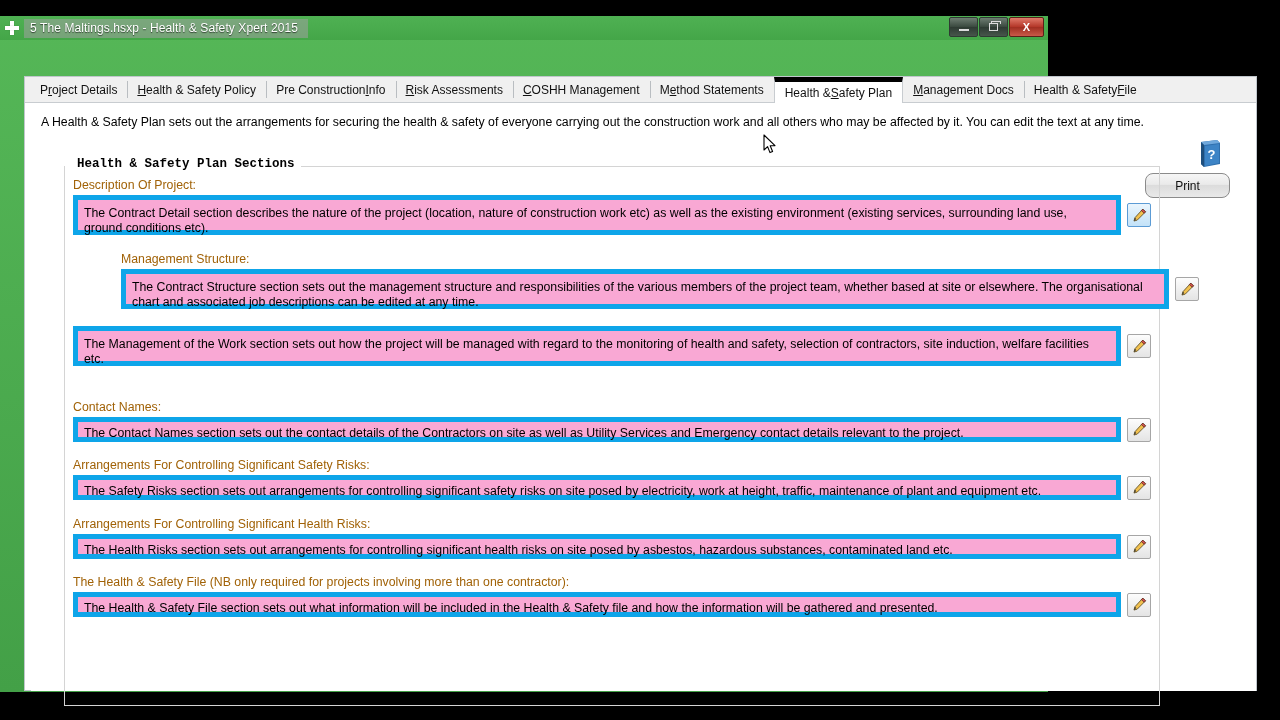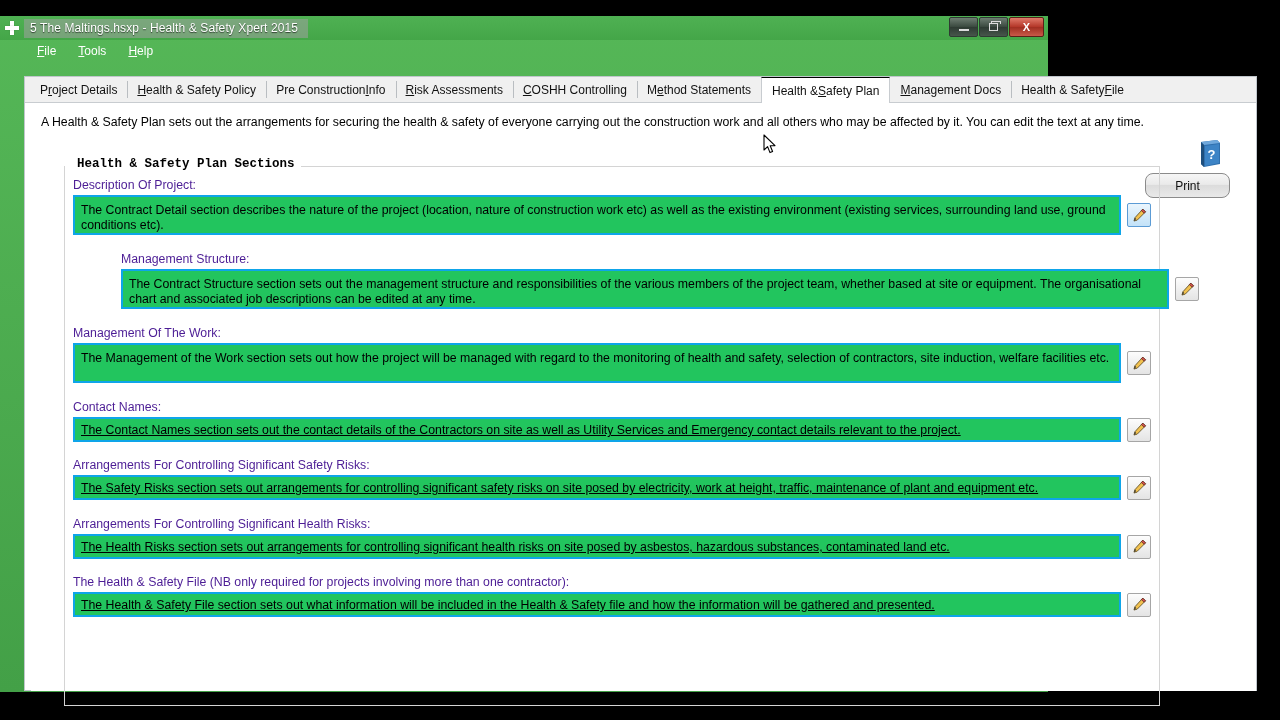--- a/index.html
+++ b/index.html
@@ -145,21 +145,21 @@
     content: "";
     position: absolute;
     left: 0; top: 4px;
     width: 1px; height: 17px;
     background: #b9bdc1;
   }
   .tab.active {
     background: #ffffff;
     border-left: 1px solid #c8ccd0;
     border-right: 1px solid #c8ccd0;
-    border-top: 1px solid #000000;
+    border-top: 5px solid #000000;
     height: 26px;
     margin-bottom: -1px;
     z-index: 3;
   }
   .tab.active::before { display: none; }
   .tab.active + .tab::before { display: none; }
   .tab .ak { text-decoration: underline; }
 
   
   #page {
@@ -224,41 +224,41 @@
     left: 215px;
   }
 
   .section {
     position: absolute;
     left: 8px;
     width: 1080px;
   }
   .section-label {
     font-size: 12.3px;
-    color: #4c1d95;
+    color: #a16207;
     margin-bottom: 3px;
     white-space: nowrap;
   }
   .section-row {
     display: flex;
     align-items: flex-start;
     gap: 0;
   }
   .section-box {
     flex: 0 0 auto;
     width: 1048px;
-    background: #22c55e;
-    border: 2px solid #0ea5e9;
+    background: #f9a8d4;
+    border: 5px solid #0ea5e9;
     font-size: 12.3px;
     color: #000000;
     line-height: 15px;
     padding: 6px 8px 6px 6px;
   }
   .section-box.two-line { height: 40px; }
-  .section-box.one-line { height: 25px; padding-top: 4px; text-decoration: underline; }
+  .section-box.one-line { height: 25px; padding-top: 4px; }
 
   .edit-btn {
     flex: 0 0 auto;
     margin-left: 6px;
     width: 24px; height: 24px;
     border: 1px solid #a6a6a6;
     border-radius: 2px;
     background: linear-gradient(to bottom, #fdfdfd 0%, #f0f0f0 50%, #e4e4e4 100%);
     display: flex; align-items: center; justify-content: center;
     align-self: center;
@@ -298,31 +298,20 @@
         </div>
         <div class="win-btn">
           <span class="glyph-max"></span>
         </div>
         <div class="win-btn close">
           <span>X</span>
         </div>
       </div>
     </div>
 
-    <div id="menubar">
-      <div class="menu-item">
-        <span class="ak">F</span><span>ile</span>
-      </div>
-      <div class="menu-item">
-        <span class="ak">T</span><span>ools</span>
-      </div>
-      <div class="menu-item">
-        <span class="ak">H</span><span>elp</span>
-      </div>
-    </div>
 
     <div id="client">
 
       <div id="tabstrip">
         <div class="tab">
           <span>P</span>
             <span class="ak">r</span>
             <span>oject Details</span>
         </div>
         <div class="tab">
@@ -336,21 +325,21 @@
             <span>nfo</span>
         </div>
         <div class="tab">
           <span></span>
             <span class="ak">R</span>
             <span>isk Assessments</span>
         </div>
         <div class="tab">
           <span></span>
             <span class="ak">C</span>
-            <span>OSHH Controlling</span>
+            <span>OSHH Management</span>
         </div>
         <div class="tab">
           <span>M</span>
             <span class="ak">e</span>
             <span>thod Statements</span>
         </div>
         <div class="tab active">
           <span>Health &amp; </span>
             <span class="ak">S</span>
             <span>afety Plan</span>
@@ -399,33 +388,32 @@
                   <path d="M11.5 1.2 L14.4 4.1 L12.9 5.6 L10 2.7 Z" fill="#d9534f" stroke="#5a2320" stroke-width="0.8"></path>
                   <path d="M2.1 13.9 L3.1 10.4 L4.5 11.8 Z" fill="#3a3a3a"></path>
                 </svg>
               </div>
             </div>
           </div>
 
           <div class="section" style="top:86px;padding-left:48px;">
             <div class="section-label">Management Structure:</div>
             <div class="section-row">
-              <div class="section-box two-line">The Contract Structure section sets out the management structure and responsibilities of the various members of the project team, whether based at site or equipment. The organisational chart and associated job descriptions can be edited at any time.</div>
+              <div class="section-box two-line">The Contract Structure section sets out the management structure and responsibilities of the various members of the project team, whether based at site or elsewhere. The organisational chart and associated job descriptions can be edited at any time.</div>
               <div class="edit-btn">
                 <svg width="15" height="15" viewBox="0 0 16 16" xmlns="http://www.w3.org/2000/svg">
                   <path d="M11.5 1.2 L14.4 4.1 L5.6 12.9 L2.1 13.9 L3.1 10.4 Z" fill="#f2c14e" stroke="#5a4a1e" stroke-width="0.9" stroke-linejoin="round"></path>
                   <path d="M11.5 1.2 L14.4 4.1 L12.9 5.6 L10 2.7 Z" fill="#d9534f" stroke="#5a2320" stroke-width="0.8"></path>
                   <path d="M2.1 13.9 L3.1 10.4 L4.5 11.8 Z" fill="#3a3a3a"></path>
                 </svg>
               </div>
             </div>
           </div>
 
           <div class="section" style="top:160px;">
-            <div class="section-label">Management Of The Work:</div>
             <div class="section-row">
               <div class="section-box two-line">The Management of the Work section sets out how the project will be managed with regard to the monitoring of health and safety, selection of contractors, site induction, welfare facilities etc.</div>
               <div class="edit-btn">
                 <svg width="15" height="15" viewBox="0 0 16 16" xmlns="http://www.w3.org/2000/svg">
                   <path d="M11.5 1.2 L14.4 4.1 L5.6 12.9 L2.1 13.9 L3.1 10.4 Z" fill="#f2c14e" stroke="#5a4a1e" stroke-width="0.9" stroke-linejoin="round"></path>
                   <path d="M11.5 1.2 L14.4 4.1 L12.9 5.6 L10 2.7 Z" fill="#d9534f" stroke="#5a2320" stroke-width="0.8"></path>
                   <path d="M2.1 13.9 L3.1 10.4 L4.5 11.8 Z" fill="#3a3a3a"></path>
                 </svg>
               </div>
             </div>

